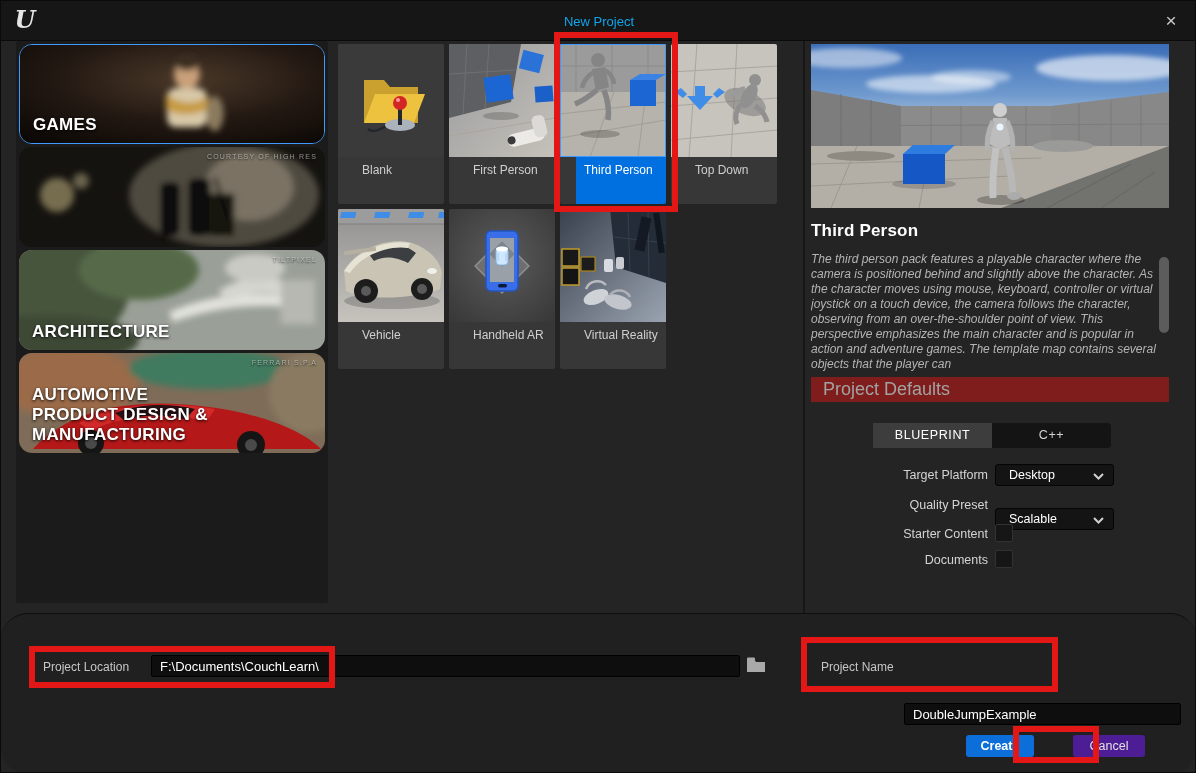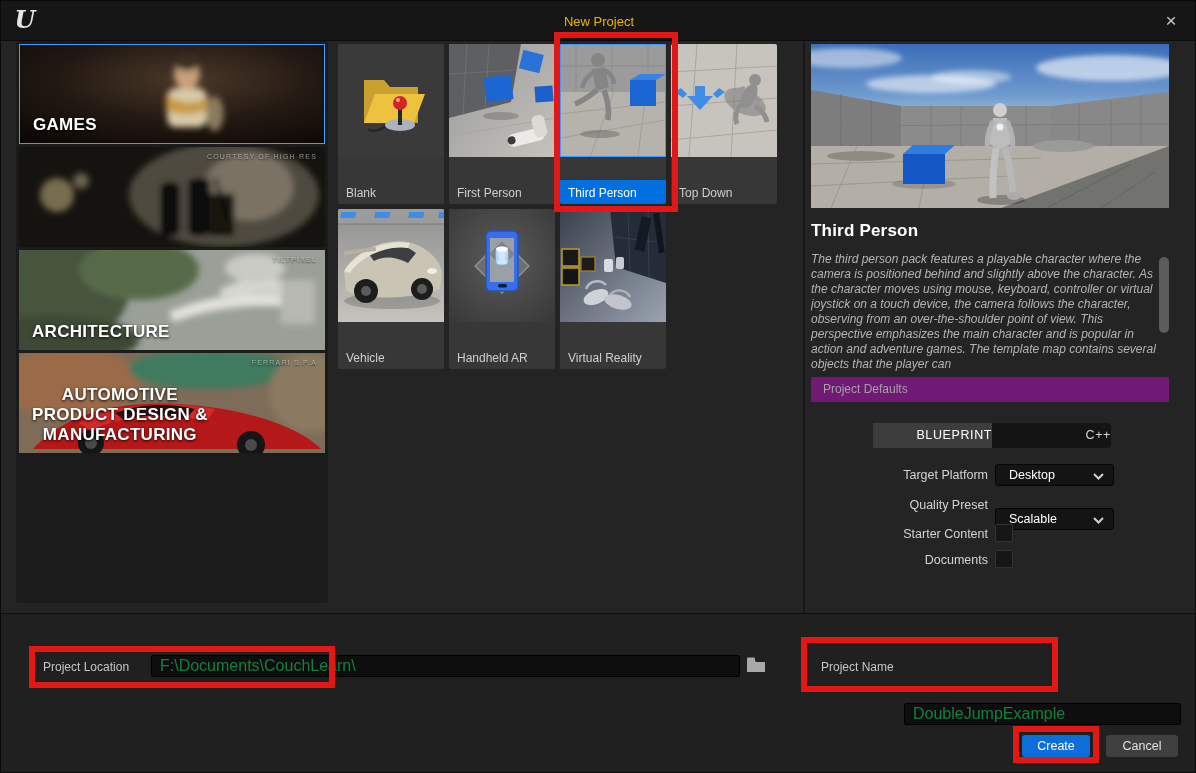--- a/index.html
+++ b/index.html
@@ -3,70 +3,70 @@
 <meta charset="utf-8">
 <style>
   * { margin:0; padding:0; box-sizing:border-box; }
   html,body { background:#242424; font-family:"Liberation Sans", sans-serif; }
   #dialog { position:relative; width:1196px; height:773px; background:#242424; overflow:hidden; border:1px solid #0a0a0a; }
 
   
   .titlebar { position:absolute; left:0; top:0; width:1196px; height:40px; background:#161616; border-bottom:1px solid #0b0b0b; }
   .logo { position:absolute; left:10px; top:5px; width:28px; height:28px; color:#e6e6e6;
           font-family:"DejaVu Serif", serif; font-style:italic; font-weight:bold; font-size:24px; line-height:28px; text-align:center; }
-  .win-title { position:absolute; left:0; top:13px; width:100%; text-align:center; font-size:13px; color:#eab308; }
+  .win-title { position:absolute; left:0; top:13px; width:100%; text-align:center; font-size:13px; color:#0ea5e9; }
   .close-btn { position:absolute; right:14px; top:8px; width:24px; height:24px; color:#c9c9c9; font-size:19px; line-height:24px; text-align:center; cursor:pointer; }
 
   
   .cat-panel { position:absolute; left:15px; top:40px; width:312px; height:562px; background:#1b1b1b; border-radius:3px; }
-  .cat-card { position:absolute; left:3px; width:306px; height:100px; background:#111; overflow:hidden; border-radius:0; cursor:pointer;text-align:center; }
+  .cat-card { position:absolute; left:3px; width:306px; height:100px; background:#111; overflow:hidden; border-radius:13px; cursor:pointer; }
   .cat-card.selected { border:1px solid #3f9bff; }
   .cat-card svg { position:absolute; left:0; top:0; width:100%; height:100%; }
   .cat-label { position:absolute; left:13px; bottom:8px; color:#fff; font-weight:700; font-size:17px; line-height:20px;
                letter-spacing:.3px; white-space:pre-line; text-shadow:0 1px 3px rgba(0,0,0,.95); }
   .cat-credit { position:absolute; right:8px; top:6px; color:rgba(255,255,255,.5); font-size:7px; letter-spacing:1.2px; text-shadow:0 1px 2px rgba(0,0,0,.8); }
 
   
   .tpl-card { position:absolute; width:106px; height:160px; background:#373737; border-radius:2px; overflow:hidden; cursor:pointer; }
   .tpl-thumb { position:absolute; left:0; top:0; width:106px; height:113px; overflow:hidden; }
   .tpl-thumb svg { display:block; width:106px; height:113px; }
-  .tpl-label { position:absolute; left:0; top:113px; width:106px; height:47px; padding:6px 0 0 8px; font-size:12px; color:#cfcfcf;margin-top:23px; }
+  .tpl-label { position:absolute; left:16px; top:113px; width:106px; height:47px; padding:6px 0 0 8px; font-size:12px; color:#cfcfcf; }
   .tpl-card.selected .tpl-label { background:#0070e0; color:#fff; }
   .tpl-card.selected .tpl-thumb { outline:1px solid #3f9bff; outline-offset:-1px; }
 
   
   .vdivider { position:absolute; left:802px; top:40px; width:2px; height:572px; background:#171717; }
 
   
   .preview { position:absolute; left:810px; top:43px; width:358px; height:164px; overflow:hidden; background:#6f9ace; }
   .detail-title { position:absolute; left:810px; top:220px; font-size:17px; font-weight:700; color:#fff; letter-spacing:.2px; }
   .detail-desc { position:absolute; left:810px; top:251px; width:346px; height:122px; overflow:hidden;
                  font-size:12px; line-height:15px; color:#b4b4b4;font-style:italic; }
   .desc-scrollbar { position:absolute; left:1158px; top:252px; width:10px; height:120px; }
   .desc-thumb { position:absolute; left:0; top:4px; width:10px; height:76px; background:#5c5c5c; border-radius:5px; cursor:pointer; }
-  .defaults-bar { position:absolute; left:810px; top:376px; width:358px; height:25px; background:#701a75; color:#a2a2a2;
-                  font-size:12px; line-height:25px; padding-left:12px; }
+  .defaults-bar { position:absolute; left:810px; top:376px; width:358px; height:25px; background:#7f1d1d; color:#a2a2a2;
+                  font-size:18px; line-height:25px; padding-left:12px; }
   .lang-toggle { position:absolute; left:872px; top:422px; width:238px; height:25px; background:#141414; border-radius:4px; display:flex; }
-  .lang-seg { flex:1; text-align:right; line-height:25px; font-size:12.5px; color:#d4d4d4; letter-spacing:.6px; border-radius:0; cursor:pointer; }
+  .lang-seg { flex:1; text-align:center; line-height:25px; font-size:12.5px; color:#d4d4d4; letter-spacing:.6px; border-radius:0; cursor:pointer; }
   .lang-seg.selected { background:#3d3d3d; color:#fff; }
   .setting-label { position:absolute; left:810px; width:177px; text-align:right; font-size:12.5px; color:#d4d4d4; }
   .dropdown { position:absolute; left:994px; width:119px; height:22px; background:#141414; border:1px solid #050505; border-radius:3px; cursor:pointer; }
   .dropdown .dd-value { position:absolute; left:13px; top:3px; font-size:12.5px; color:#ffffff; }
   .dropdown .dd-chevron { position:absolute; right:9px; top:8px; }
   .checkbox { position:absolute; left:994px; width:18px; height:18px; background:#161616; border:1px solid #323232; border-radius:2px; cursor:pointer; }
 
   
-  .bottom { position:absolute; left:0; top:612px; width:1196px; height:161px; background:#202020; border-top:1px solid #0e0e0e; }
+  .bottom { position:absolute; left:0; top:612px; width:1196px; height:161px; background:#202020; border-top:1px solid #0e0e0e;border-radius:27px; }
   .field-label { position:absolute; font-size:12px; color:#c6c6c6; }
   .text-input { position:absolute; height:22px; background:#0e0e0e; border:1px solid #000; border-radius:2px;
-                color:#15803d; font-size:16px; font-family:"Liberation Sans", sans-serif; padding:0 8px; outline:none; }
+                color:#ffffff; font-size:13px; font-family:"Liberation Sans", sans-serif; padding:0 8px; outline:none; }
   .browse-btn { position:absolute; left:744px; top:42px; width:22px; height:19px; cursor:pointer; background:none; border:none; }
   .btn { position:absolute; height:22px; border:none; border-radius:3px; font-size:12.5px; font-family:"Liberation Sans", sans-serif; cursor:pointer; }
-  .btn-create { left:1021px; top:121px; width:68px; background:#0c6fd9; color:#fff; font-weight:400; }
-  .btn-cancel { left:1105px; top:121px; width:72px; background:#404040; color:#e2e2e2; }
+  .btn-create { left:965px; top:121px; width:68px; background:#0c6fd9; color:#fff; font-weight:700; }
+  .btn-cancel { left:1072px; top:121px; width:72px; background:#4c1d95; color:#e2e2e2; }
 
   
   .annot { position:absolute; border:6px solid #e41717; pointer-events:none; z-index:50; }
 </style>
 </head>
 <body>
 
 <div id="dialog">
 
   <div class="titlebar">

